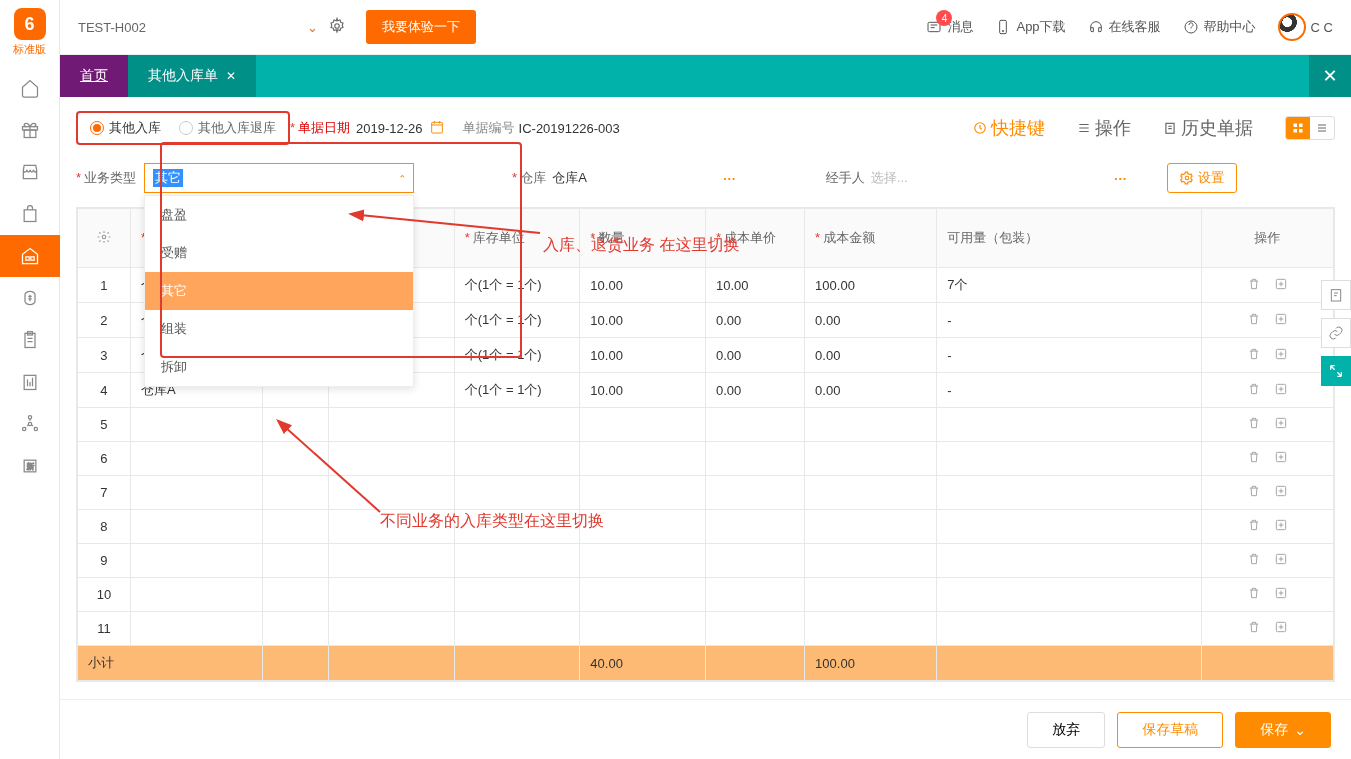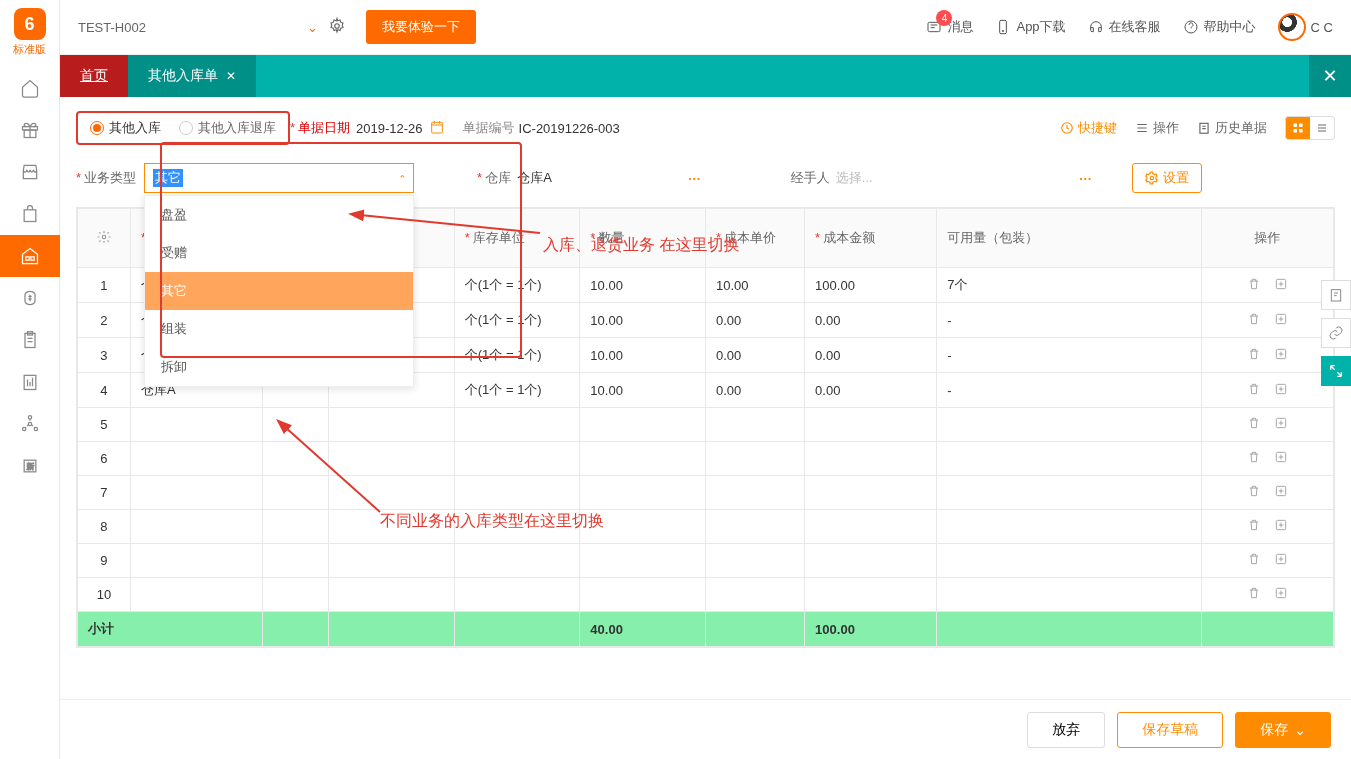--- a/index.html
+++ b/index.html
@@ -16,56 +16,56 @@
 .org-select { flex: 0 0 250px; display: flex; align-items: center; color: #666; cursor: pointer; }
 .org-select .chev { color: #ff6a00; margin-left: auto; margin-right: 10px; }
 .gear-top { color: #666; margin-right: 20px; cursor: pointer; }
 .exp-btn { background: #ff6a00; color: #fff; border: none; border-radius: 3px; padding: 8px 16px; cursor: pointer; font-size: 13px; }
 .top-right { margin-left: auto; display: flex; align-items: center; gap: 22px; color: #555; font-size: 13px; }
 .top-link { display: flex; align-items: center; gap: 5px; cursor: pointer; position: relative; }
 .badge { position: absolute; top: -8px; left: 10px; background: #ff4d4f; color: #fff; border-radius: 8px; font-size: 10px; min-width: 16px; height: 16px; display: flex; align-items: center; justify-content: center; padding: 0 3px; }
 .avatar { width: 28px; height: 28px; border-radius: 50%; background: radial-gradient(circle at 30% 30%, #fff 20%, #333 21%, #333 40%, #fff 41%); border: 2px solid #ff6a00; }
 .tabs-bar { height: 42px; background: #00b2a9; display: flex; align-items: center; color: #fff; }
 .tab { padding: 0 20px; height: 100%; display: flex; align-items: center; cursor: pointer; font-size: 14px; }
-.tab.home { background: #b91c1c; text-decoration: underline; }
+.tab.home { background: #701a75; text-decoration: underline; }
 .tab.active { background: #009088; }
 .tab .close-x { margin-left: 8px; font-size: 12px; }
 .tabs-close { margin-left: auto; width: 42px; height: 42px; display: flex; align-items: center; justify-content: center; background: #009088; cursor: pointer; font-size: 18px; }
 .content { flex: 1; padding: 0 16px; overflow: auto; position: relative; }
 .filter-bar { display: flex; align-items: center; padding: 14px 0 10px; position: relative; }
 .radio-group { display: flex; gap: 18px; padding: 6px 12px; border: 2px solid #e0392e; border-radius: 4px; }
 .radio-item { display: flex; align-items: center; gap: 5px; cursor: pointer; color: #666; }
 .radio-item.checked { color: #333; }
 .radio-circle { width: 14px; height: 14px; border-radius: 50%; border: 1px solid #ccc; display: inline-flex; align-items: center; justify-content: center; }
 .radio-item.checked .radio-circle { border-color: #ff6a00; }
 .radio-item.checked .radio-circle::after { content: ""; width: 8px; height: 8px; border-radius: 50%; background: #ff6a00; }
 .date-lbl { color: #d00; font-size: 13px; }
 .date-lbl::after { content: ""; }
 .date-val { margin-left: 6px; color: #333; }
 .cal-icon { color: #ff8c00; margin-left: 6px; }
 .doc-label { margin-left: 18px; color: #888; }
 .doc-no { margin-left: 4px; color: #333; }
-.right-tools { margin-left: auto; display: flex; align-items: center; gap: 18px; color: #666; font-size: 13px; }
+.right-tools { margin-left: auto; display: flex; align-items: center; gap: 32px; color: #666; font-size: 18px; }
 .right-tools .tl { display: flex; align-items: center; gap: 4px; cursor: pointer; }
 .right-tools .tl.orange { color: #ff8c00; }
 .view-toggle { display: flex; border: 1px solid #ddd; border-radius: 3px; overflow: hidden; }
 .view-toggle span { width: 24px; height: 22px; display: flex; align-items: center; justify-content: center; cursor: pointer; }
 .view-toggle span.active { background: #ff8c00; color: #fff; }
 .form-row { display: flex; align-items: center; padding: 8px 0 14px; gap: 8px; position: relative; }
 .fld-label { color: #666; font-size: 13px; }
 .req { color: #e0392e; margin-right: 3px; }
 .biz-select { position: relative; width: 270px; }
 .biz-input { width: 100%; height: 30px; border: 1px solid #ff8c00; padding: 0 28px 0 8px; background: #fff; display: flex; align-items: center; cursor: pointer; }
 .biz-input .sel-text { background: #3390ff; color: #fff; padding: 0 2px; }
 .biz-input .chev-up { position: absolute; right: 8px; color: #ff8c00; transform: rotate(180deg); font-size: 10px; }
 .dropdown { position: absolute; top: 32px; left: 0; width: 270px; background: #fff; border: 1px solid #eee; box-shadow: 0 2px 8px rgba(0,0,0,0.12); z-index: 10; }
 .dropdown-item { padding: 10px 16px; cursor: pointer; color: #555; font-size: 13px; }
 .dropdown-item.selected { background: #ffa65c; color: #fff; }
 .red-box-drop { position: absolute; border: 2px solid #e0392e; border-radius: 4px; pointer-events: none; left: 100px; top: 45px; width: 362px; height: 216px; z-index: 11; }
-.wh-group { display: flex; align-items: center; gap: 6px; margin-left: 55px; }
+.wh-group { display: flex; align-items: center; gap: 6px; margin-left: 90px; }
 .wh-val { color: #333; }
 .dotdot { color: #ff8c00; margin-left: 130px; cursor: pointer; letter-spacing: 2px; font-weight: bold; }
 .handler-group { display: flex; align-items: center; gap: 6px; margin-left: 80px; }
 .handler-placeholder { color: #bbb; }
 .dotdot2 { color: #ff8c00; margin-left: 200px; cursor: pointer; letter-spacing: 2px; font-weight: bold; }
 .settings-btn { margin-left: 30px; border: 1px solid #ff8c00; color: #ff8c00; background: #fff; padding: 5px 12px; border-radius: 3px; cursor: pointer; display: flex; align-items: center; gap: 4px; }
 .table-wrap { border: 1px solid #e8e8e8; }
 table { width: 100%; border-collapse: collapse; table-layout: fixed; }
 th, td { border: 1px solid #e8e8e8; padding: 8px 10px; text-align: left; font-size: 13px; height: 32px; }
 th { background: #fafafa; color: #666; font-weight: normal; }
@@ -77,21 +77,21 @@
 .col-spec { width: 95px; }
 .col-unit { width: 95px; }
 .col-qty { width: 95px; }
 .col-price { width: 75px; }
 .col-amount { width: 100px; }
 .col-avail { width: 200px; }
 .col-ops { width: 100px; text-align: center; }
 .scan-btn { display: inline-block; background: #ff8c00; color: #fff; padding: 4px 6px; border-radius: 3px; font-size: 12px; }
 .ops-cell { text-align: center; }
 .op-icon { display: inline-block; width: 16px; height: 16px; margin: 0 4px; color: #999; cursor: pointer; }
-.subtotal-row td { background: #86efac; font-weight: bold; }
+.subtotal-row td { background: #fdba74; font-weight: normal; }
 .remark-area { display: flex; align-items: center; gap: 20px; padding: 20px 0; }
 .footer { height: 60px; border-top: 1px solid #eee; display: flex; align-items: center; justify-content: flex-end; padding: 0 20px; gap: 12px; }
 .btn { padding: 8px 24px; border-radius: 3px; font-size: 14px; cursor: pointer; border: 1px solid #ddd; background: #fff; }
 .btn.outline-orange { border-color: #ff8c00; color: #ff8c00; }
 .btn.primary { background: #ff8c00; color: #fff; border-color: #ff8c00; display: flex; align-items: center; gap: 6px; }
 .annotation { position: absolute; color: #e0392e; font-size: 16px; pointer-events: none; z-index: 20; }
 .anno1 { left: 483px; top: 138px; }
 .anno2 { left: 320px; top: 414px; }
 .arrow-svg { position: absolute; pointer-events: none; z-index: 19; }
 .side-float { position: absolute; right: 0; top: 280px; display: flex; flex-direction: column; gap: 8px; }
@@ -539,20 +539,40 @@
     <td class="ops-cell">
       <span class="op-icon"><svg width="14" height="14" viewBox="0 0 24 24" fill="none" stroke="currentColor" stroke-width="1.5">
                       <path d="M5 7h14M9 7V4h6v3M7 7l1 13h8l1-13"></path>
                     </svg></span>
       <span class="op-icon"><svg width="14" height="14" viewBox="0 0 24 24" fill="none" stroke="currentColor" stroke-width="1.5">
                       <rect x="4" y="4" width="16" height="16" rx="2"></rect>
                       <path d="M12 8v8M8 12h8"></path>
                     </svg></span>
     </td>
               </tr>
+              <tr>
+    <td class="col-idx">11</td>
+    <td></td>
+    <td></td>
+    <td></td>
+    <td></td>
+    <td></td>
+    <td></td>
+    <td></td>
+    <td></td>
+    <td class="ops-cell">
+      <span class="op-icon"><svg width="14" height="14" viewBox="0 0 24 24" fill="none" stroke="currentColor" stroke-width="1.5">
+                      <path d="M5 7h14M9 7V4h6v3M7 7l1 13h8l1-13"></path>
+                    </svg></span>
+      <span class="op-icon"><svg width="14" height="14" viewBox="0 0 24 24" fill="none" stroke="currentColor" stroke-width="1.5">
+                      <rect x="4" y="4" width="16" height="16" rx="2"></rect>
+                      <path d="M12 8v8M8 12h8"></path>
+                    </svg></span>
+    </td>
+              </tr>
             </tbody>
           <tfoot>
             <tr class="subtotal-row">
               <td colspan="2">小计</td>
               <td></td>
                 <td></td>
                 <td></td>
               <td>40.00</td>
               <td></td>
               <td>100.00</td>

